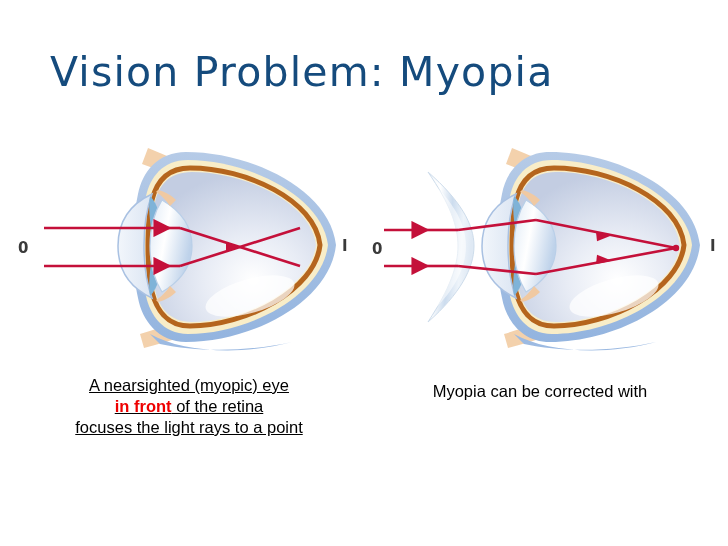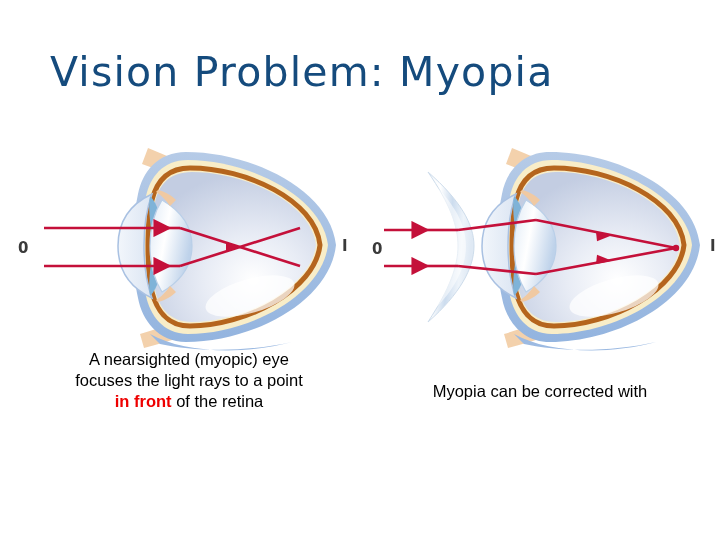--- a/index.html
+++ b/index.html
@@ -54,22 +54,23 @@
   .caption {
     position: absolute;
     text-align: center;
     color: #000000;
     font-size: 16.5px;
     line-height: 21px;
     font-family: "Liberation Sans", sans-serif;
   }
   #caption-left {
     left: 14px;
-    top: 349px;
+    top: 375px;
     width: 350px;
+    text-decoration: underline;
   }
   #caption-right {
     left: 380px;
     top: 381px;
     width: 320px;
   }
   .hl {
     color: #EE0000;
     font-weight: bold;
   }
@@ -308,21 +309,21 @@
       </g>
 
       <text x="8" y="116" font-family="DejaVu Sans, sans-serif" font-size="15" font-weight="bold" fill="#3a3a3a">0</text>
 
       <text x="346" y="113" font-family="DejaVu Sans, sans-serif" font-size="15" font-weight="bold" fill="#3a3a3a">I</text>
     </svg>
   </div>
 
   <div class="caption" id="caption-left">
     <span class="cap-line">A nearsighted (myopic) eye</span>
+    <span class="cap-line"><span class="hl">in front</span><span> of the retina</span></span>
     <span class="cap-line">focuses the light rays to a point</span>
-    <span class="cap-line"><span class="hl">in front</span><span> of the retina</span></span>
   </div>
 
   <div class="caption" id="caption-right">
     <span class="cap-line">Myopia can be corrected with</span>
   </div>
 
 </div>
 
 </body></html>

